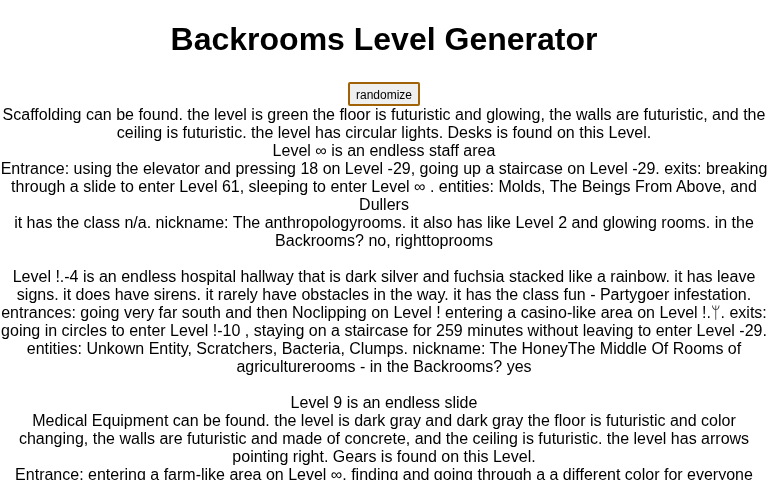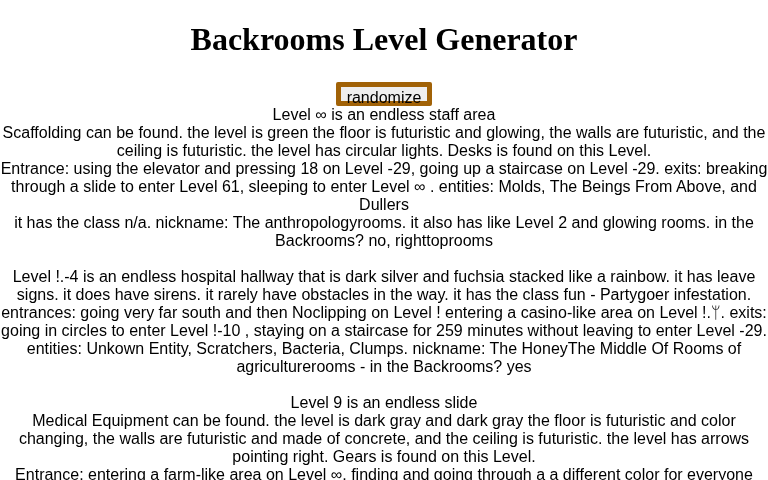--- a/index.html
+++ b/index.html
@@ -11,37 +11,37 @@
     overflow: hidden;
   }
   body {
     font-family: "Liberation Sans", sans-serif;
     color: #000000;
     text-align: center;
     font-size: 16px;
     line-height: 18px;
   }
   h1 {
-    font-family: Liberation Serif, serif;
+    font-family: Liberation Sans, sans-serif;
     font-size: 32px;
     font-weight: bold;
     margin: 21px 0 24px 0;
     line-height: 37px;
   }
   .btn-wrap {
     margin: 0;
     height: 24px;
   }
   button {
     font-family: "Liberation Sans", sans-serif;
-    font-size: 16px;
+    font-size: 12px;
     padding: 1px 6px;
     height: 24px;
     background: #efefef;
-    border: 5px solid #a16207;
+    border: 2px solid #a16207;
     border-radius: 2px;
     color: #000;
     line-height: 20px;
     cursor: pointer;
     margin-top: 0;
     vertical-align: top;
   }
   .level {
     margin: 0;
     padding: 0;
@@ -58,22 +58,22 @@
 </head>
 <body>
 
 <h1>Backrooms Level Generator</h1>
 
 <div class="btn-wrap">
   <button>randomize</button>
 </div>
 
 <div class="level">
+  <p>Scaffolding can be found. the level is green the floor is futuristic and glowing, the walls are futuristic, and the ceiling is futuristic. the level has circular lights. Desks is found on this Level.</p>
   <p>Level ∞ is an endless staff area</p>
-  <p>Scaffolding can be found. the level is green the floor is futuristic and glowing, the walls are futuristic, and the ceiling is futuristic. the level has circular lights. Desks is found on this Level.</p>
   <p>Entrance: using the elevator and pressing 18 on Level -29, going up a staircase on Level -29. exits: breaking through a slide to enter Level 61, sleeping to enter Level ∞ . entities: Molds, The Beings From Above, and Dullers</p>
   <p>it has the class n/a. nickname: The anthropologyrooms. it also has like Level 2 and glowing rooms. in the Backrooms? no, righttoprooms</p>
 </div>
 
 <div class="spacer"></div>
 
 <div class="level">
   <p>Level !.-4 is an endless hospital hallway that is dark silver and fuchsia stacked like a rainbow. it has leave signs. it does have sirens. it rarely have obstacles in the way. it has the class fun - Partygoer infestation. entrances: going very far south and then Noclipping on Level ! entering a casino-like area on Level !.ᛘ. exits: going in circles to enter Level !-10 , staying on a staircase for 259 minutes without leaving to enter Level -29. entities: Unkown Entity, Scratchers, Bacteria, Clumps. nickname: The HoneyThe Middle Of Rooms of agriculturerooms - in the Backrooms? yes</p>
 </div>
 

